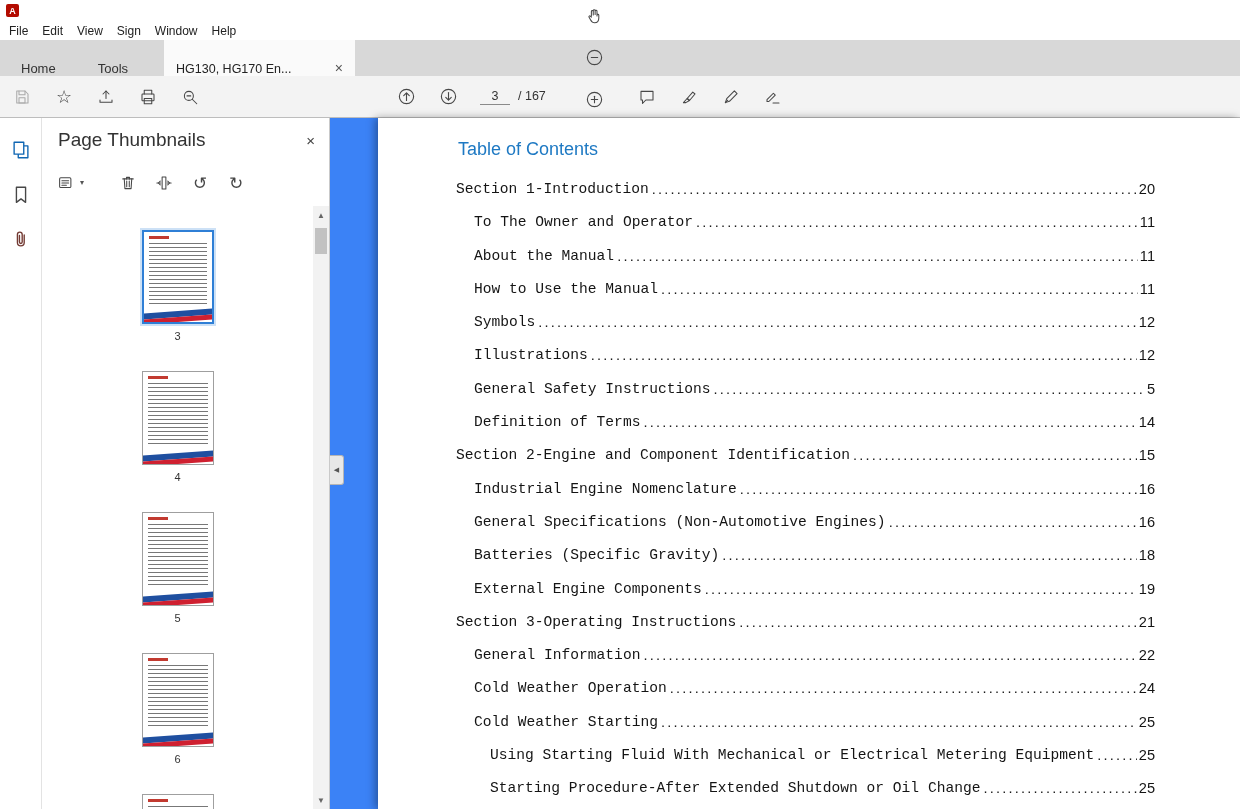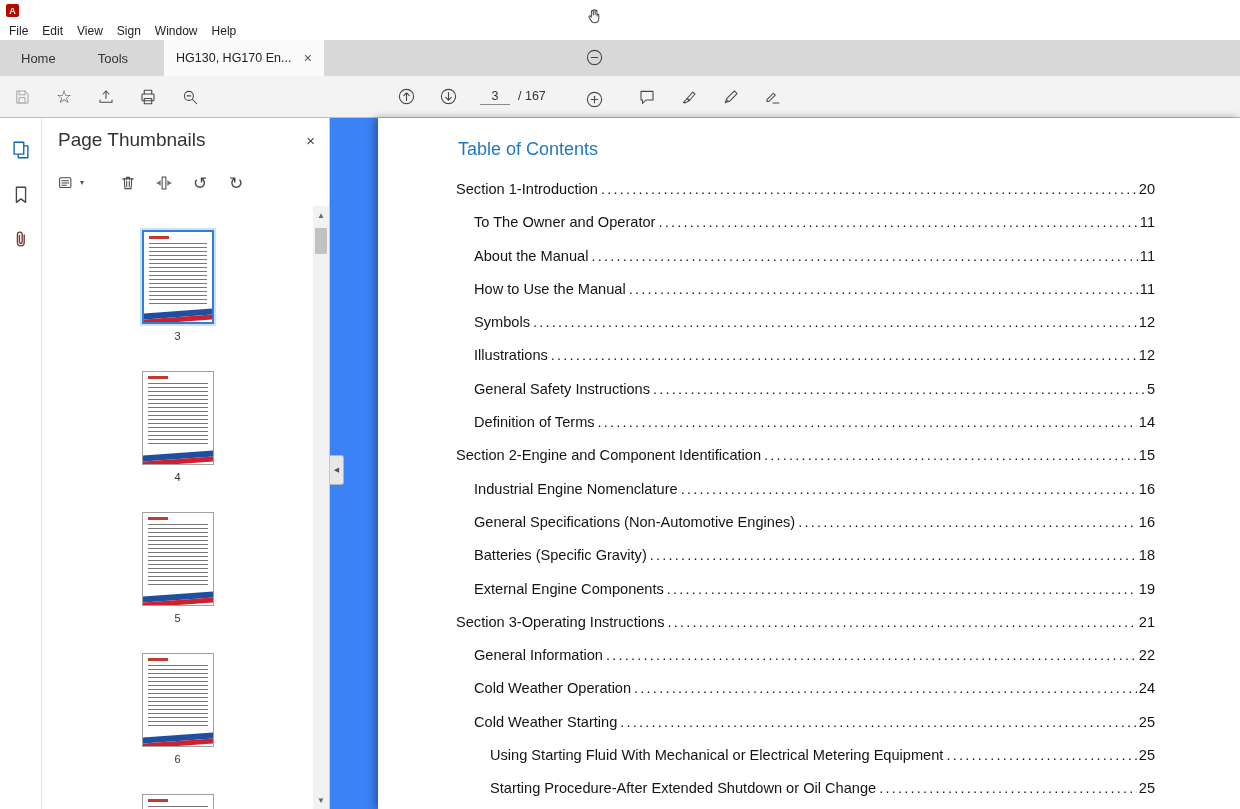--- a/index.html
+++ b/index.html
@@ -14,22 +14,22 @@
   .title-text{font-size:11.5px;color:#111;}
 
   
   .menubar{position:absolute;left:0;top:21px;right:0;height:19px;background:#fff;
            display:flex;align-items:center;padding-left:2px;}
   .menu-item{font-size:12px;color:#222;padding:0 7px;cursor:default;}
 
   
   .tabbar{position:absolute;left:0;top:40px;right:0;height:36px;background:#d8d8d8;
           display:flex;align-items:stretch;}
-  .tab{display:flex;align-items:center;font-size:13px;color:#333;padding:0 21px;}
-  .tab.document{background:#fafafa;width:160px;box-sizing:border-box;margin-left:15px;
+  .tab{display:flex;align-items:flex-end;font-size:13px;color:#333;padding:0 21px;}
+  .tab.document{background:#fafafa;width:191px;box-sizing:border-box;margin-left:15px;
                 padding:0 12px;justify-content:space-between;font-size:12.5px;color:#222;}
   .tab-close{font-size:14px;color:#555;padding-left:8px;}
 
   
   .toolbar{position:absolute;left:0;top:76px;right:0;height:42px;background:#f3f3f3;
            border-bottom:1px solid #bdbdbd;display:flex;align-items:center;padding-left:12px;box-sizing:border-box;}
   .tool-group{display:flex;align-items:center;gap:22px;}
   .icon-btn{width:20px;height:20px;display:flex;align-items:center;justify-content:center;color:#474747;}
   .icon-btn svg{display:block;stroke:#474747;fill:none;stroke-width:1.4;stroke-linecap:round;stroke-linejoin:round;}
   .icon-btn.disabled svg{stroke:#a9a9a9;}
@@ -84,21 +84,21 @@
   .docarea{position:absolute;left:330px;top:118px;right:0;bottom:0;background:#3b82f6;}
   .collapse-handle{position:absolute;left:0;top:337px;width:13px;height:28px;background:#e8e8e8;
                    border:1px solid #b5b5b5;border-left:none;border-radius:0 3px 3px 0;
                    display:flex;align-items:center;justify-content:center;font-size:7px;color:#555;z-index:3;}
   .page{position:absolute;left:48px;top:0;right:0;bottom:0;background:#fff;box-shadow:-3px 0 8px rgba(0,0,0,.35);}
   .page-inner{padding:21px 85px 0 78px;}
   .doc-title{font-size:18px;color:#1e79c3;font-weight:400;margin:0 0 13px 2px;}
   .toc-row{display:flex;height:33.3px;line-height:33.3px;font-size:14.6px;color:#141414;}
   .toc-row.lvl1{padding-left:18px;}
   .toc-row.lvl2{padding-left:34px;}
-  .toc-label{white-space:nowrap;}
+  .toc-label{white-space:nowrap;font-family:Liberation Mono, monospace;}
   .leader{flex:1;overflow:hidden;white-space:nowrap;letter-spacing:2.2px;margin:0 2px 0 3px;color:#1a1a1a;}
   .toc-page{white-space:nowrap;}
 </style>
 </head>
 <body>
 
 <div class="app">
 
   <div class="titlebar">
     <div class="acro-logo">A</div>

